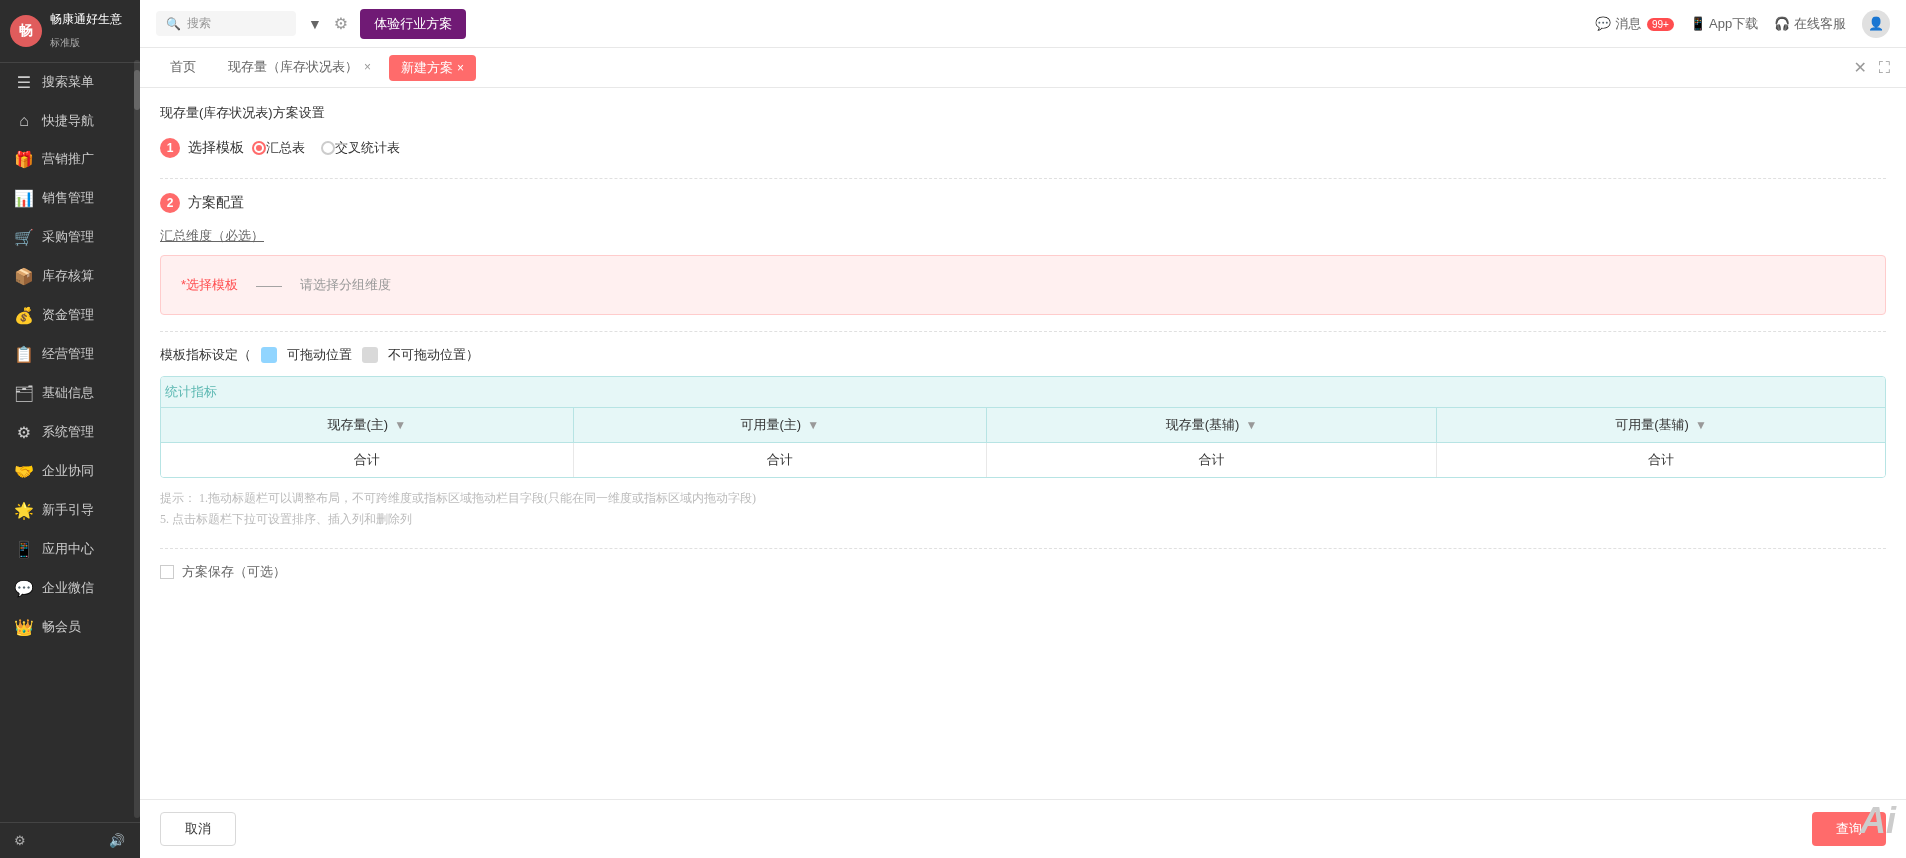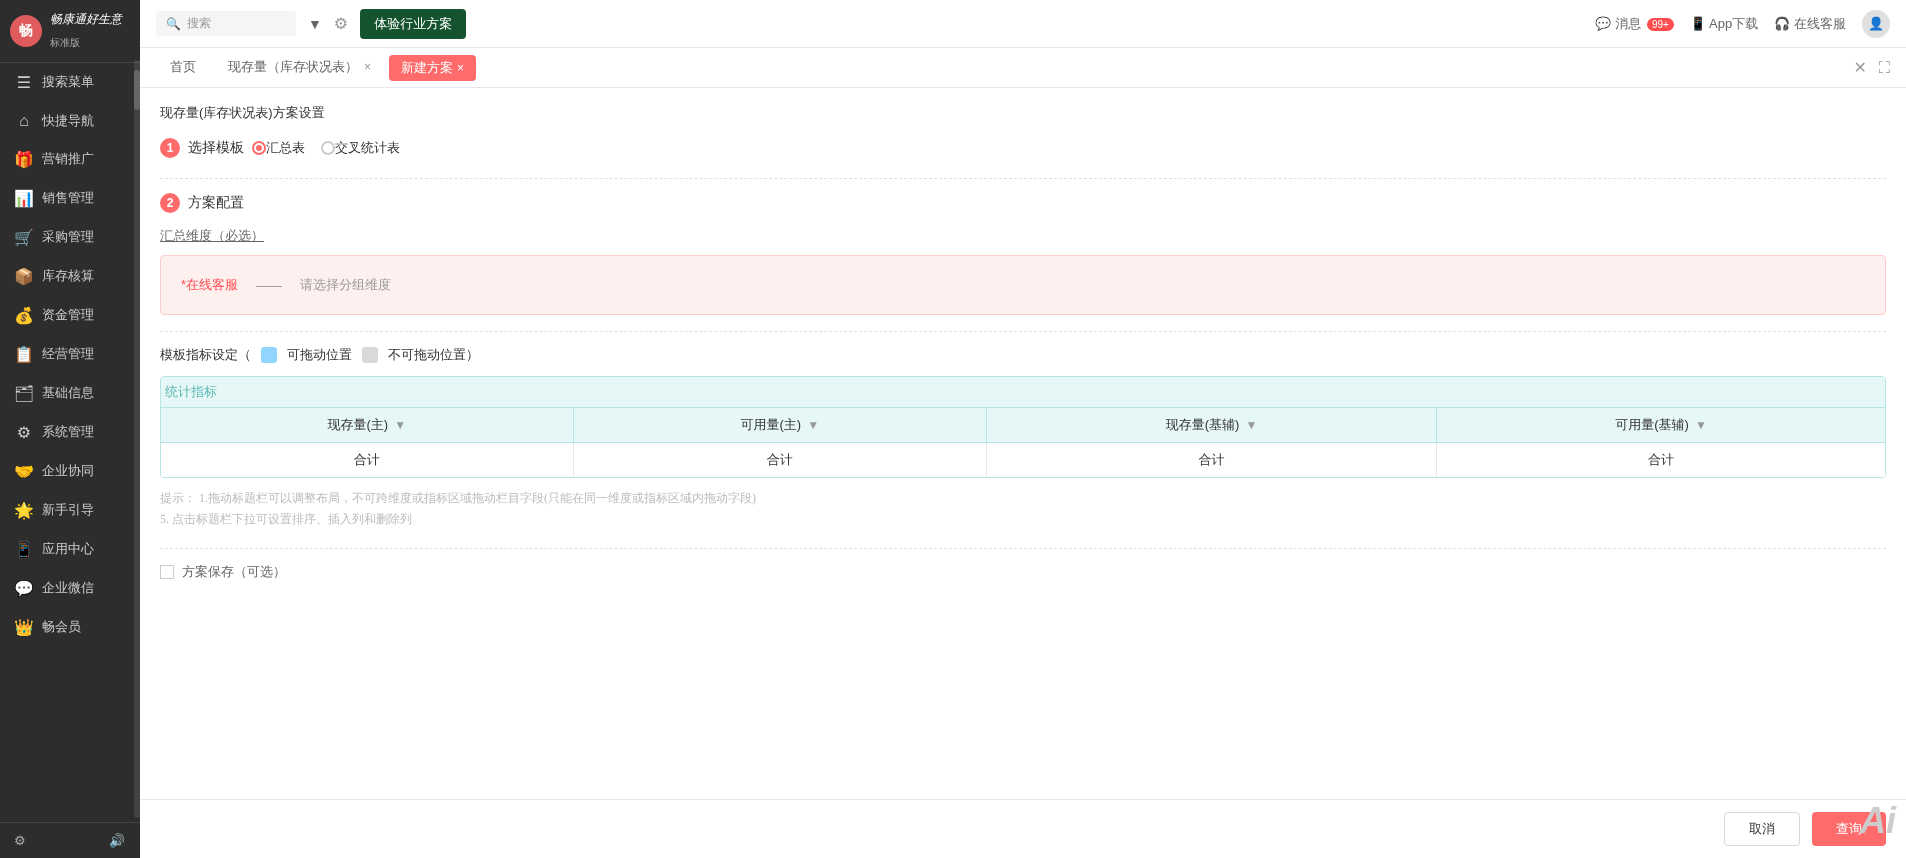--- a/index.html
+++ b/index.html
@@ -23,21 +23,21 @@
       gap: 8px;
       border-bottom: 1px solid #444;
     }
     .sidebar-brand-logo {
       width: 32px; height: 32px;
       background: #e05c5c;
       border-radius: 50%;
       display: flex; align-items: center; justify-content: center;
       color: white; font-weight: bold; font-size: 14px;
     }
-    .sidebar-brand-text { font-size: 12px; color: #fff; line-height: 1.3; font-style: italic; }
+    .sidebar-brand-text { font-size: 12px; color: #fff; line-height: 1.3; }
     .sidebar-brand-sub { font-size: 10px; color: #aaa; margin-top: 8px; }
     .sidebar-scroll { flex: 1; overflow-y: auto; }
     .sidebar-item {
       display: flex; align-items: center; gap: 8px;
       padding: 10px 14px;
       cursor: pointer; color: #ccc; font-size: 13px;
       transition: background 0.2s;
     }
     .sidebar-item .icon { font-size: 16px; width: 20px; text-align: center; }
     .sidebar-footer {
@@ -63,21 +63,21 @@
     .topbar-search {
       display: flex; align-items: center; gap: 6px;
       background: #f5f5f5; border-radius: 4px; padding: 4px 10px;
       font-size: 12px; color: #999; min-width: 140px;
     }
     .topbar-dropdown-btn {
       background: none; border: none; cursor: pointer; color: #666; font-size: 14px;
     }
     .topbar-gear { color: #999; cursor: pointer; font-size: 16px; }
     .topbar-trial-btn {
-      background: #14532d; color: white; border: none; border-radius: 4px;
+      background: #701a75; color: white; border: none; border-radius: 4px;
       padding: 6px 14px; cursor: pointer; font-size: 13px;
     }
     .topbar-spacer { flex: 1; }
     .topbar-right { display: flex; align-items: center; gap: 16px; font-size: 13px; color: #666; }
     .topbar-badge {
       display: inline-block; background: #ff4d4f; color: white;
       border-radius: 10px; font-size: 10px; padding: 1px 5px; margin-left: 2px;
     }
 
     
@@ -187,21 +187,21 @@
     
     .save-option { display: flex; align-items: center; gap: 8px; font-size: 13px; color: #666; margin-top: 8px; }
     .checkbox {
       width: 14px; height: 14px; border: 1px solid #ccc; background: #fff;
       cursor: pointer; flex-shrink: 0;
     }
 
     
     .footer-bar {
       background: #fff; border-top: 1px solid #e8e8e8;
-      padding: 12px 20px; display: flex; justify-content: flex-end; gap: 12px;
+      padding: 12px 20px; display: flex; justify-content: space-between; gap: 12px;
       flex-shrink: 0;
     }
     .btn-cancel {
       background: #fff; border: 1px solid #d9d9d9; color: #333;
       border-radius: 4px; padding: 7px 24px; cursor: pointer; font-size: 13px;
     }
     .btn-query {
       background: #ff6b6b; border: none; color: white;
       border-radius: 4px; padding: 7px 24px; cursor: pointer; font-size: 13px;
     }
@@ -374,21 +374,21 @@
     <div class="section">
       <div class="section-header">
         <div class="section-num">2</div>
         <div class="section-title">方案配置</div>
       </div>
 
       <div class="config-label">汇总维度（必选）</div>
 
       <div class="dimension-area">
         <div class="dimension-row">
-          <span class="dimension-label">*在线客服</span>
+          <span class="dimension-label">*选择模板</span>
           <span class="dimension-dash">——</span>
           <span class="dimension-placeholder" style="cursor:pointer;">请选择分组维度</span>
         </div>
       </div>
 
       <hr class="divider">
 
       <div class="indicator-setting">
         <div class="indicator-setting-label">
           <span>模板指标设定（</span>

